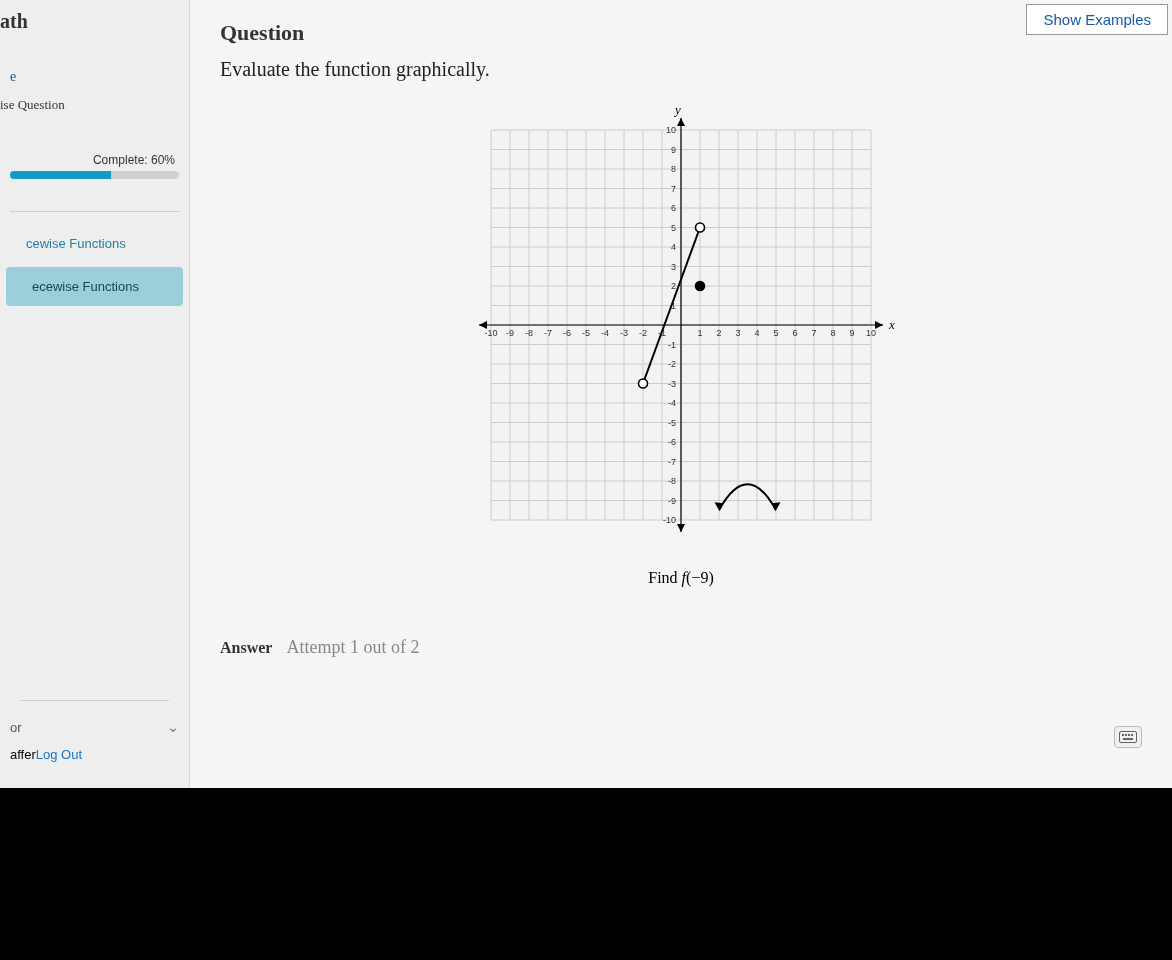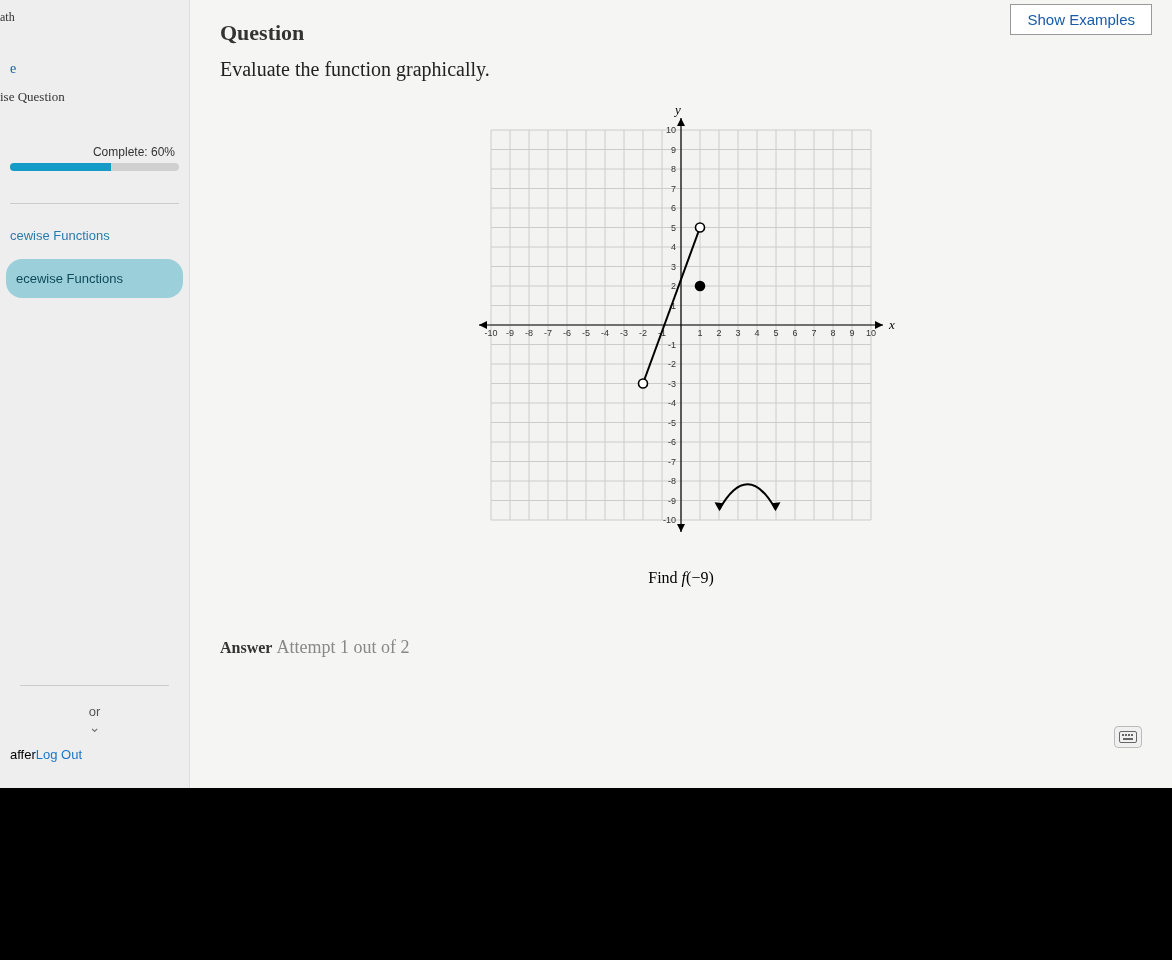--- a/index.html
+++ b/index.html
@@ -1,42 +1,42 @@
 <!DOCTYPE html>
 <html><head>
 <meta charset="utf-8">
 <style>
   * { box-sizing: border-box; margin: 0; padding: 0; }
   html, body { width: 1172px; height: 960px; font-family: Georgia, 'Times New Roman', serif; background:#000; }
   .app { display:flex; width:1172px; height:788px; background:#e8e8e8; }
   .sidebar { width:190px; background:#eeeeee; border-right:1px solid #ddd; padding:10px 0; position:relative; }
-  .sidebar .brand { font-size:12px; color:#333; padding:0 10px 30px 0; font-weight:normal; }
+  .sidebar .brand { font-size:20px; color:#333; padding:0 10px 30px 0; font-weight:bold; }
   .sidebar .menu-link { font-size:14px; color:#1a5aa8; padding:6px 10px; cursor:pointer; }
   .sidebar .menu-link2 { font-size:13px; color:#333; padding:6px 10px 40px 0; }
   .progress-wrap { padding:0 10px 20px 10px; }
   .progress-label { font-size:12px; color:#333; text-align:right; padding-right:4px; margin-bottom:4px; font-family: Arial, sans-serif;}
   .progress-bar { width:100%; height:8px; background:#d0d0d0; border-radius:4px; overflow:hidden; }
   .progress-fill { height:100%; background:#159bc7; width:60%; }
   .sep { height:1px; background:#ccc; margin:12px 10px; }
-  .lesson-item { font-size:13px; padding:12px 10px; color:#2a7ca8; cursor:pointer; font-family: Arial, sans-serif;}
-  .lesson-item.active { background:#9bcfd9; color:#0f4a5a; border-radius:16px; margin:4px 6px; }
+  .lesson-item { font-size:13px; padding:12px 26px; color:#2a7ca8; cursor:pointer; font-family: Arial, sans-serif;}
+  .lesson-item.active { background:#9bcfd9; color:#0f4a5a; border-radius:4px; margin:4px 6px; }
   .sidebar-bottom { position:absolute; bottom:20px; left:0; right:0; padding:0 10px; }
-  .collapse-row { display:flex; justify-content:space-between; align-items:center; font-size:13px; color:#555; padding:6px 0; font-family: Arial, sans-serif; flex-direction: column;}
+  .collapse-row { display:flex; justify-content:space-between; align-items:center; font-size:13px; color:#555; padding:6px 0; font-family: Arial, sans-serif;}
   .bottom-row { display:flex; justify-content:flex-start; font-size:13px; padding:6px 0; font-family: Liberation Sans, sans-serif;}
   .logout { color:#1a76c9; cursor:pointer; }
   .main { flex:1; background:#f5f5f3; position:relative; padding:20px 30px; }
   .qheader { display:flex; justify-content:space-between; align-items:flex-start; }
   .qlabel { font-size:22px; font-weight:bold; color:#333; }
-  .show-ex { border:1px solid #999; background:#fff; color:#1a5aa8; font-size:15px; padding:6px 16px; cursor:pointer; position:absolute; top:4px; right:20px; font-family: Arial, sans-serif;}
+  .show-ex { border:1px solid #999; background:#fff; color:#1a5aa8; font-size:15px; padding:6px 16px; cursor:pointer; position:absolute; top:4px; right:4px; font-family: Arial, sans-serif;}
   .prompt { font-size:20px; color:#222; margin:12px 0 14px 0; }
   .graph-wrap { text-align:center; }
   .find { font-size:16px; font-family: Liberation Serif, serif; font-style:italic;}
   .find .fn { font-style:italic; }
   .find .arg { font-style:normal;}
-  .answer-row { display:flex; align-items:center; gap:4px; margin-top:50px; }
+  .answer-row { display:flex; align-items:center; gap:14px; margin-top:50px; }
   .answer-label { font-size:16px; font-weight:bold; color:#333; }
   .attempt { font-size:18px; color:#888; }
   .kb-badge { position:absolute; right:30px; bottom:40px; width:28px; height:22px; border:1px solid #bbb; border-radius:4px; background:#f0f0f0; display:flex; align-items:center; justify-content:center; font-size:10px; cursor:pointer;}
   .chev { font-size:14px; color:#777;}
   svg .grid line { stroke:#ccc; stroke-width:1; }
   svg .axis line { stroke:#000; stroke-width:1.2; }
   svg .tick text { font-size:9px; fill:#333; font-family: Arial, sans-serif;}
   svg .axlabel { font-size:13px; font-style:italic; fill:#000; font-family: Georgia, serif;}
 </style>
 </head>

